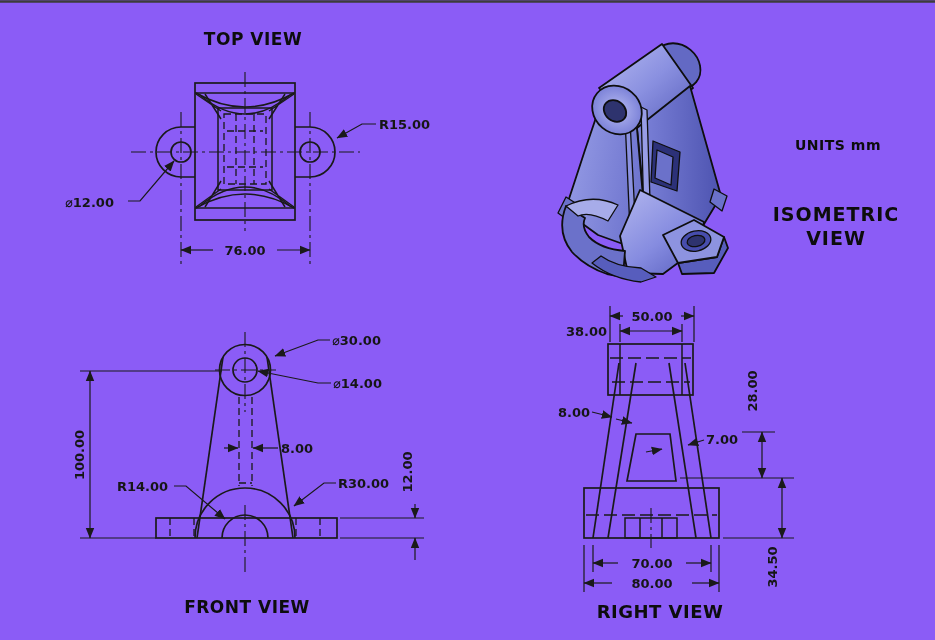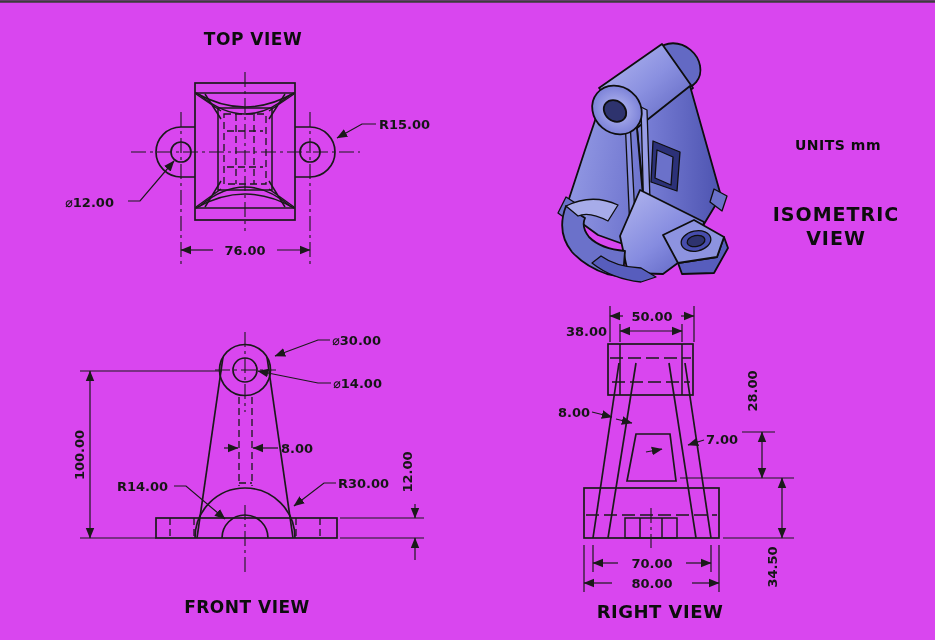--- a/index.html
+++ b/index.html
@@ -1,16 +1,16 @@
 <!DOCTYPE html>
 <html><head>
 <meta charset="utf-8">
 <style>
   html,body{margin:0;padding:0;background:#ffffff;}
-  .canvas{position:relative;width:935px;height:640px;background:#d946ef;overflow:hidden;}
+  .canvas{position:relative;width:935px;height:640px;background:#8b5cf6;overflow:hidden;}
   svg{display:block;}
   
   .edge{stroke:#1a1a1a;stroke-width:1.7;fill:none;}
   .edge2{stroke:#1a1a1a;stroke-width:1.5;fill:none;}
   .hidden-line{stroke:#1a1a1a;stroke-width:1.3;fill:none;stroke-dasharray:7 4;}
   .hidden-long{stroke:#1a1a1a;stroke-width:1.3;fill:none;stroke-dasharray:13 5;}
   .center-line{stroke:#1a1a1a;stroke-width:1.1;fill:none;stroke-dasharray:15 4 3 4;}
   .dim-line{stroke:#1a1a1a;stroke-width:1.2;fill:none;}
   .dim-text{font:bold 13px "DejaVu Sans", sans-serif;fill:#161616;}
   .view-title{font:bold 17px "DejaVu Sans", sans-serif;fill:#0d0d0d;letter-spacing:.5px;}

